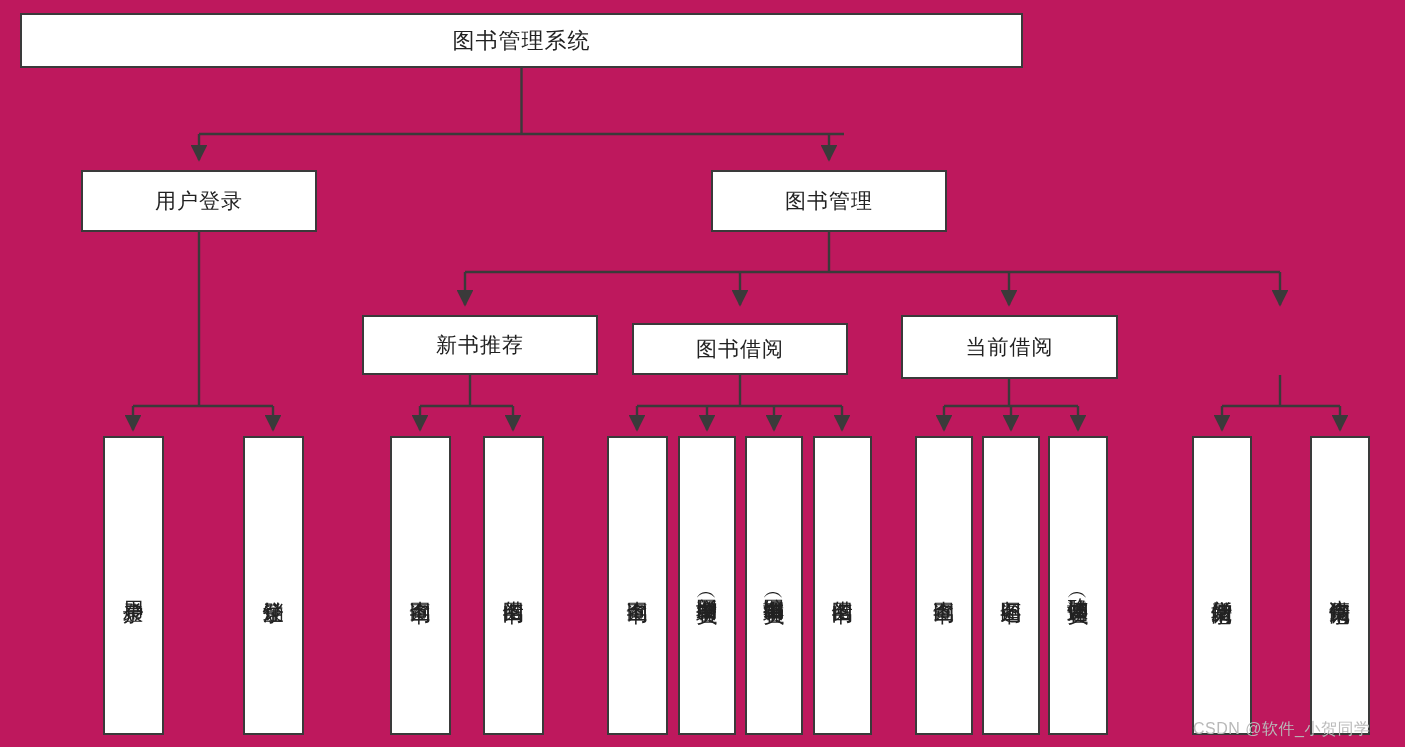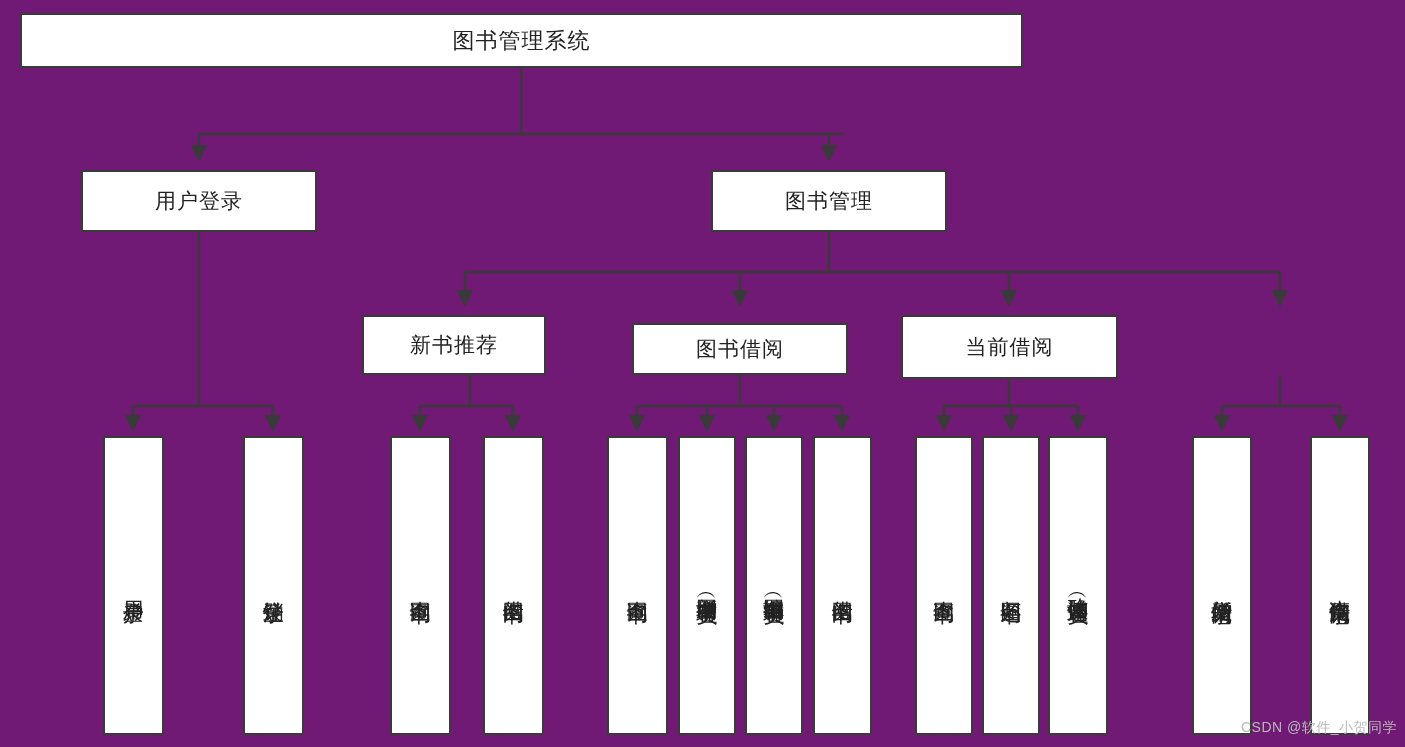--- a/index.html
+++ b/index.html
@@ -8,21 +8,21 @@
     padding: 0;
     background: #ffffff;
   }
   body {
     font-family: "Liberation Sans", "DejaVu Sans", sans-serif;
   }
   #canvas {
     position: relative;
     width: 1405px;
     height: 747px;
-    background: #701a75;
+    background: #be185d;
     overflow: hidden;
   }
   #edges {
     position: absolute;
     left: 0;
     top: 0;
     width: 1405px;
     height: 747px;
     pointer-events: none;
   }
@@ -55,26 +55,25 @@
     writing-mode: vertical-rl;
     text-orientation: upright;
     white-space: nowrap;
     display: block;
   }
   .node.root {
     font-size: 22px;
   }
   .watermark {
     position: absolute;
-    font-size: 14px;
+    font-size: 16px;
     color: #b9b9b9;
     white-space: nowrap;
     letter-spacing: 0.5px;
     user-select: none;
-    padding-left: 48px;
   }
 </style>
 </head>
 <body>
 
 <div id="canvas">
 
   <svg id="edges" viewBox="0 0 1405 747" xmlns="http://www.w3.org/2000/svg">
     <defs>
       <marker id="arrow" viewBox="0 0 10 10" refX="9" refY="5" markerWidth="7" markerHeight="7" orient="auto-start-reverse">
@@ -123,21 +122,21 @@
       <path d="M 1222 406 L 1222 430" marker-end="url(#arrow)"></path>
       <path d="M 1340 406 L 1340 430" marker-end="url(#arrow)"></path>
     </g>
   </svg>
 
   <div class="node horiz root" style="left: 20px; top: 13px; width: 1003px; height: 55px;">图书管理系统</div>
 
   <div class="node horiz" style="left: 81px; top: 170px; width: 236px; height: 62px;">用户登录</div>
   <div class="node horiz" style="left: 711px; top: 170px; width: 236px; height: 62px;">图书管理</div>
 
-  <div class="node horiz" style="left: 362px; top: 315px; width: 184px; height: 60px;">新书推荐</div>
+  <div class="node horiz" style="left: 362px; top: 315px; width: 236px; height: 60px;">新书推荐</div>
   <div class="node horiz" style="left: 632px; top: 323px; width: 216px; height: 52px;">图书借阅</div>
   <div class="node horiz" style="left: 901px; top: 315px; width: 217px; height: 64px;">当前借阅</div>
 
   <div class="node vert" style="left: 103px; top: 436px; width: 61px; height: 299px;">
       <span class="vlabel">用户登录</span>
     </div>
   <div class="node vert" style="left: 243px; top: 436px; width: 61px; height: 299px;">
       <span class="vlabel">注销登录</span>
     </div>
   <div class="node vert" style="left: 390px; top: 436px; width: 61px; height: 299px;">

